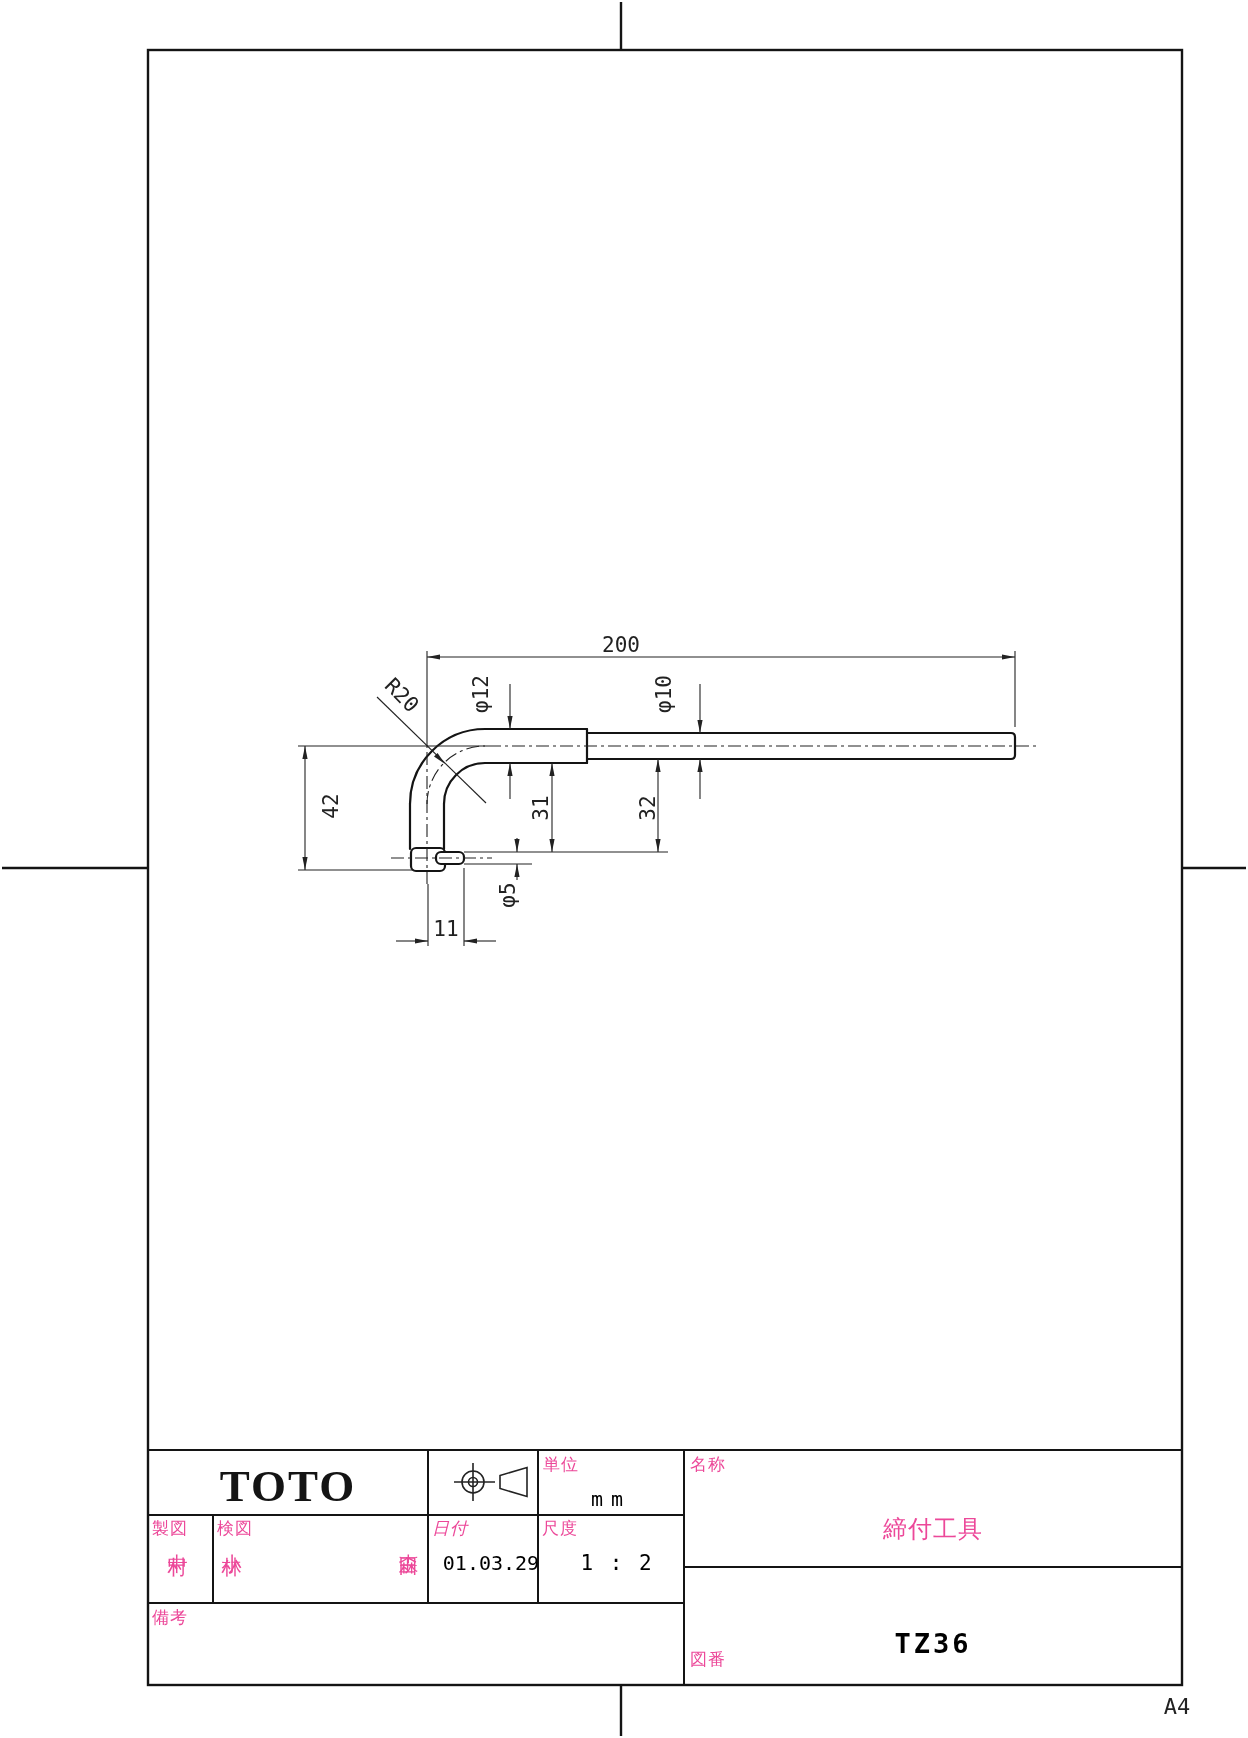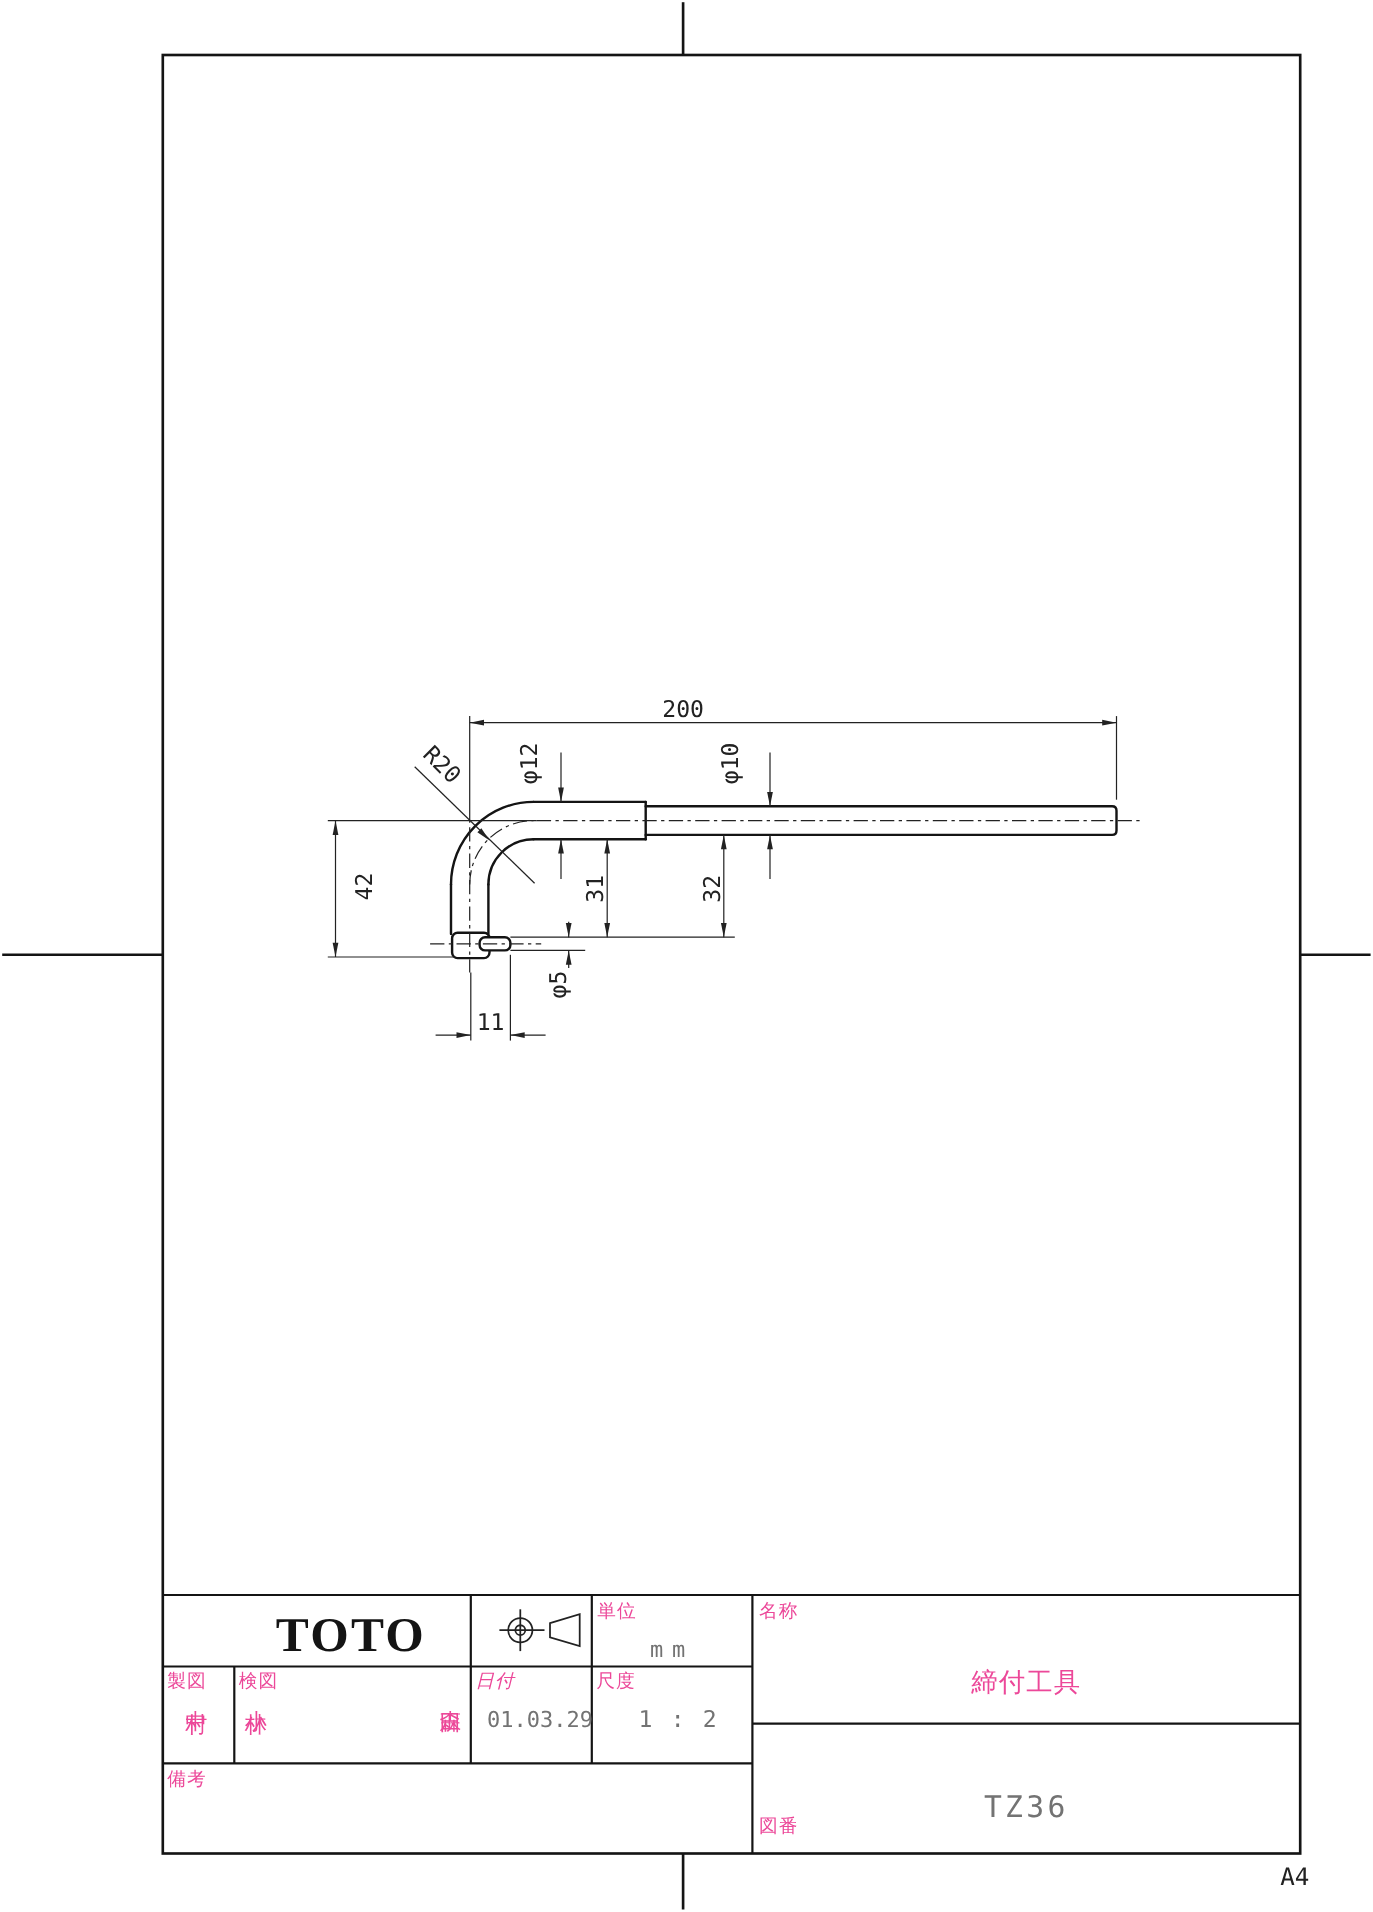--- a/index.html
+++ b/index.html
@@ -1,21 +1,21 @@
 <!DOCTYPE html>
 <html><head>
 <meta charset="utf-8">
 <style>
   html,body{margin:0;padding:0;background:#fff;}
   .page{position:relative;width:1248px;height:1738px;background:#fff;overflow:hidden;
         font-family:"Liberation Sans",sans-serif;color:#111;}
   .page svg{position:absolute;left:0;top:0;}
   .abs{position:absolute;}
   .lbl{font-size:17px;font-weight:500;color:#111;letter-spacing:1px;}
-  .mono{font-family:"DejaVu Sans Mono",monospace;color:#737373;}
+  .mono{font-family:"DejaVu Sans Mono",monospace;color:#000000;}
   .cjk{color:#ec4899;}
   .vert{writing-mode:vertical-rl;letter-spacing:3px;font-size:20px;line-height:1;}
   .center{display:flex;align-items:center;justify-content:center;}
   .toto{font-family:"Liberation Serif",serif;font-weight:bold;font-size:45px;
         letter-spacing:2px;color:#141414;transform:scaleY(0.98);}
 </style>
 </head>
 <body>
 
 <div class="page">
@@ -120,21 +120,21 @@
       <text transform="translate(481,694) rotate(-90)" y="7">φ12</text>
       <text transform="translate(664,694) rotate(-90)" y="7">φ10</text>
       <text transform="translate(541,808) rotate(-90)" y="7">31</text>
       <text transform="translate(648,808) rotate(-90)" y="7">32</text>
       <text transform="translate(508,895) rotate(-90)" y="7">φ5</text>
       <text x="446" y="936">11</text>
       <text x="1177" y="1714" font-size="22">A4</text>
     </g>
   </svg>
 
-  <div class="abs center" style="left:150px;top:1452px;width:276px;height:68px;padding-left:31px;">
+  <div class="abs center" style="left:150px;top:1452px;width:276px;height:68px;">
     <span class="toto">TOTO</span>
   </div>
 
   <div class="abs lbl cjk" style="left:543px;top:1453px;">単位</div>
   <div class="abs mono" style="left:538px;top:1487px;width:146px;text-align:center;font-size:20px;letter-spacing:8px;">mm</div>
 
   <div class="abs lbl cjk" style="left:152px;top:1517px;">製図</div>
   <div class="abs lbl cjk" style="left:217px;top:1517px;">検図</div>
   <div class="abs lbl cjk" style="left:432px;top:1517px;font-style:italic;">日付</div>
   <div class="abs lbl cjk" style="left:542px;top:1517px;">尺度</div>
@@ -144,15 +144,15 @@
   <div class="abs vert cjk" style="left:222px;top:1538px;">小林</div>
   <div class="abs vert cjk" style="left:399px;top:1538px;">森田</div>
 
   <div class="abs mono" style="left:428px;top:1551px;width:126px;text-align:center;font-size:20px;">01.03.29</div>
   <div class="abs mono" style="left:538px;top:1551px;width:158px;text-align:center;font-size:21px;letter-spacing:2px;">1 : 2</div>
 
   <div class="abs lbl cjk" style="left:690px;top:1453px;">名称</div>
   <div class="abs cjk" style="left:684px;top:1513px;width:498px;text-align:center;font-size:24px;letter-spacing:1px;">締付工具</div>
 
   <div class="abs lbl cjk" style="left:690px;top:1648px;">図番</div>
-  <div class="abs mono" style="left:684px;top:1628px;width:498px;text-align:center;font-size:27px;letter-spacing:3px;">TZ36</div>
+  <div class="abs mono" style="left:684px;top:1628px;width:498px;text-align:center;font-size:27px;letter-spacing:3px;font-weight:bold;">TZ36</div>
 
 </div>
 
 </body></html>

